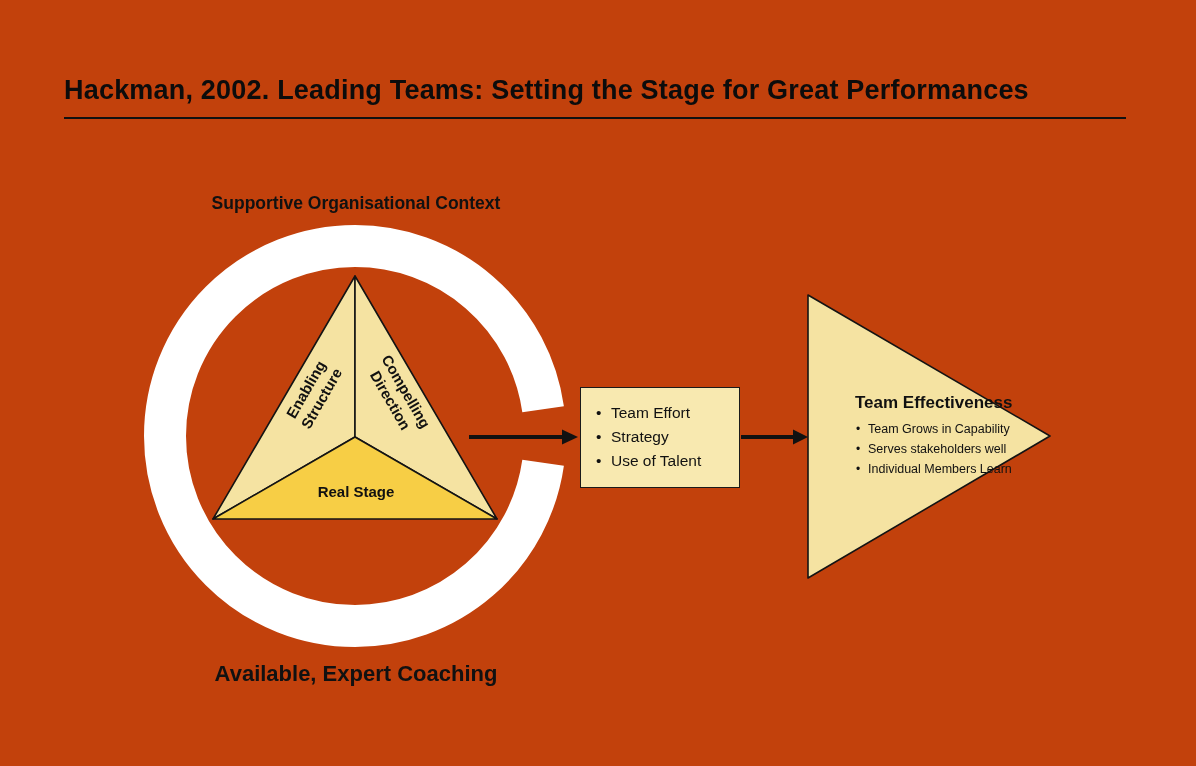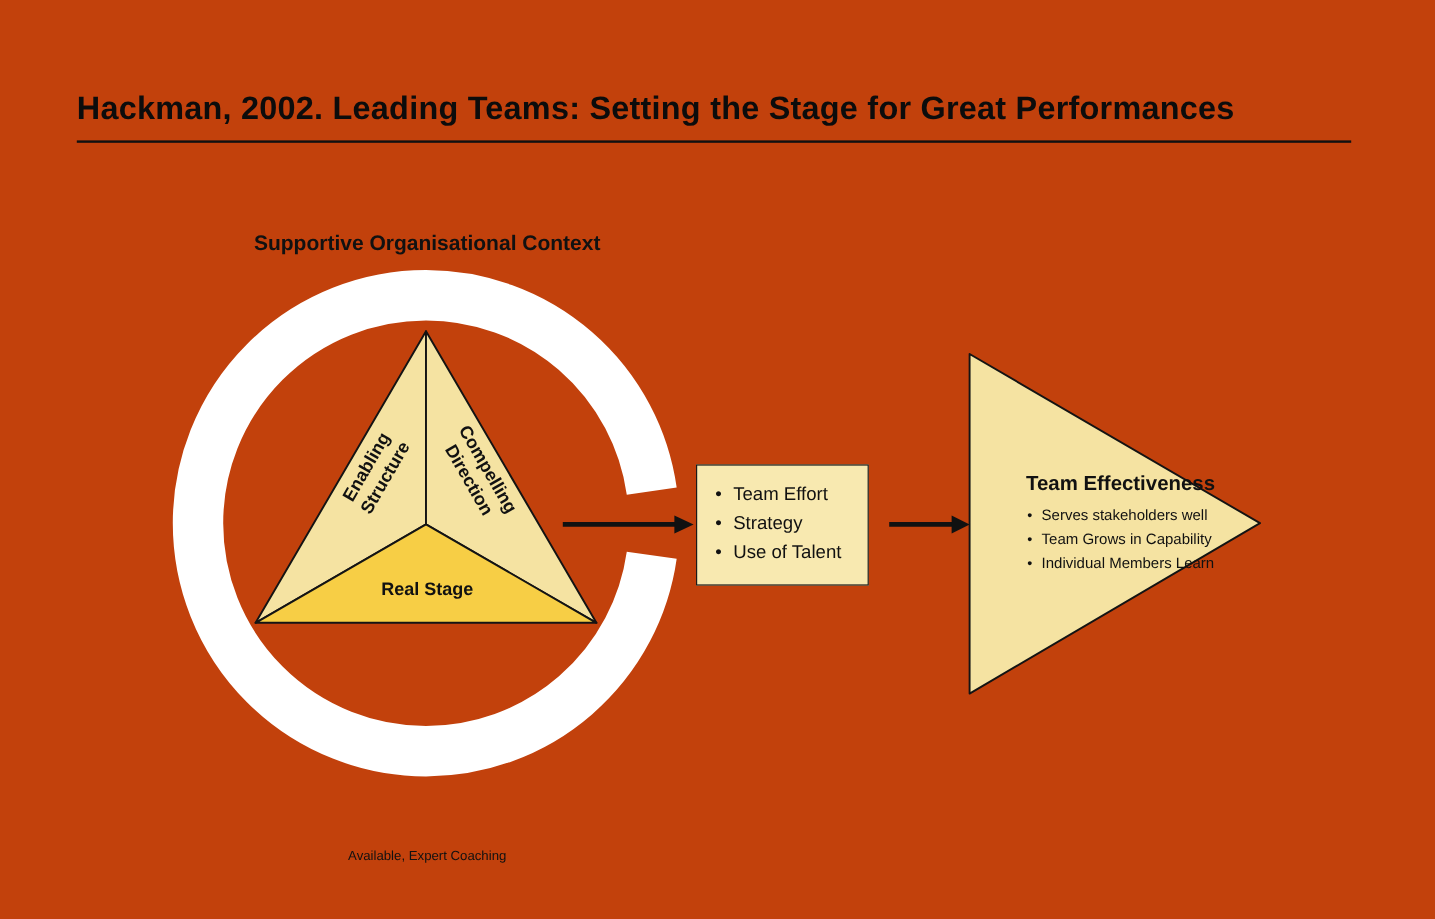--- a/index.html
+++ b/index.html
@@ -34,41 +34,41 @@
   .svg-layer { position: absolute; left: 0; top: 0; }
   .label { position: absolute; color: #111; }
   .context-label {
     left: 356px; top: 203px;
     transform: translate(-50%, -50%);
     font-weight: bold; font-size: 17.5px; white-space: nowrap;
   }
   .coaching-label {
     left: 356px; top: 674px;
     transform: translate(-50%, -50%);
-    font-weight: normal; font-size: 11px; white-space: nowrap; margin-top: 40px;
+    font-weight: bold; font-size: 22px; white-space: nowrap;
   }
   .enabling {
     left: 314px; top: 394px; width: 94px;
     transform: translate(-50%, -50%) rotate(-60deg);
     text-align: center; font-weight: bold; font-size: 15px; line-height: 1.2;
   }
   .compelling {
     left: 398px; top: 396px; width: 100px;
     transform: translate(-50%, -50%) rotate(60deg);
     text-align: center; font-weight: bold; font-size: 15px; line-height: 1.2;
   }
   .real-team {
     left: 356px; top: 491px;
     transform: translate(-50%, -50%);
     font-weight: bold; font-size: 15px; white-space: nowrap;
   }
   .process-box {
     position: absolute;
     left: 580px; top: 387px;
-    width: 144px; height: 101px;
+    width: 160px; height: 101px;
     background: #F8E9B0;
     border: 1px solid #1a1a1a;
     box-sizing: border-box;
   }
   .process-box ul { list-style: none; margin: 13px 0 0; padding: 0 0 0 15px; }
   .process-box li {
     position: relative; padding-left: 15px;
     font-size: 15.5px; line-height: 24px; color: #111;
   }
   .process-box li::before { content: "\2022"; position: absolute; left: 0; top: 0; }
@@ -128,19 +128,19 @@
     <ul>
       <li>Team Effort</li>
       <li>Strategy</li>
       <li>Use of Talent</li>
     </ul>
   </div>
 
   <div class="effectiveness">
     <div class="eff-title">Team Effectiveness</div>
     <ul>
+      <li>Team Grows in Capability</li>
       <li>Serves stakeholders well</li>
-      <li>Team Grows in Capability</li>
       <li>Individual Members Learn</li>
     </ul>
   </div>
 
 </div>
 
 </body></html>

